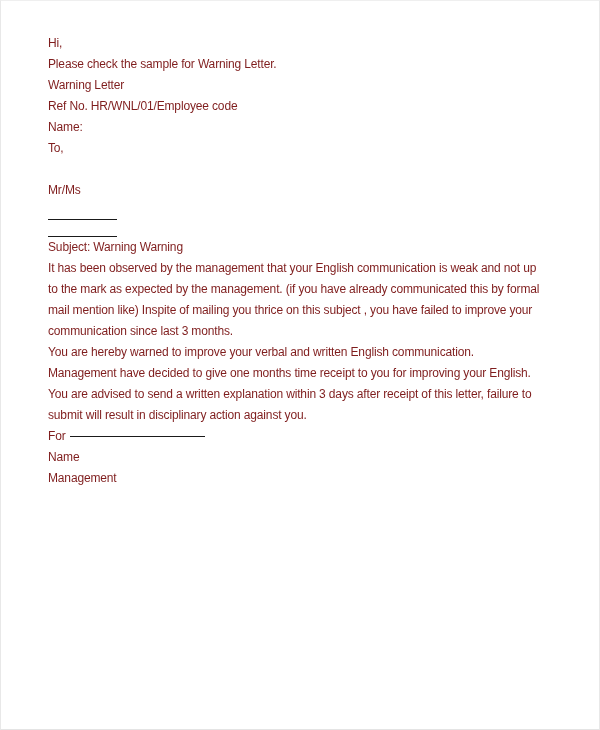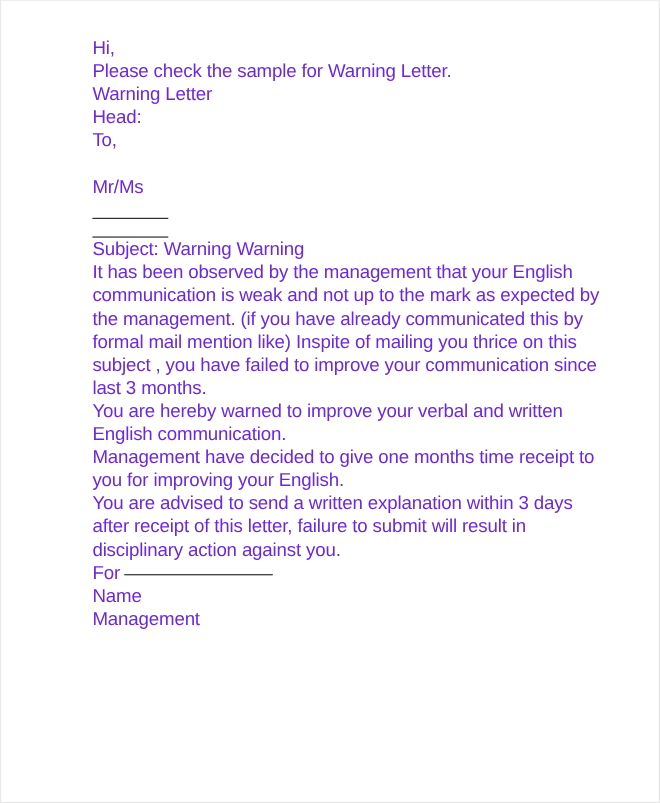--- a/index.html
+++ b/index.html
@@ -21,25 +21,24 @@
     width: 600px;
     height: 730px;
     background: #ffffff;
     border: 1px solid #e8e8e8;
     border-top-color: #efefef;
     border-bottom-color: #e4e4e4;
     padding: 32px 44px 0 47px;
   }
 
   .doc-body {
-    font-size: 17px;
+    font-size: 12px;
     line-height: 21px;
-    color: #6d28d9;
+    color: #7f1d1d;
     letter-spacing: -0.15px;
-    margin-left: 36px;
     -webkit-font-smoothing: antialiased;
   }
 
   .line {
     white-space: pre-wrap;
     min-height: 21px;
   }
 
   .para {
     white-space: normal;
@@ -82,22 +81,23 @@
 
 <div class="page">
   <div class="doc-body">
 
     <div class="line">Hi,</div>
 
     <div class="line">Please check the sample for Warning Letter.</div>
 
     <div class="line">Warning Letter</div>
 
+    <div class="line">Ref No. HR/WNL/01/Employee code</div>
 
-    <div class="line">Head:</div>
+    <div class="line">Name:</div>
 
     <div class="line">To,</div>
 
     <div class="blank-line"></div>
 
     <div class="line">Mr/Ms</div>
 
     <div class="rule-gap-a"></div>
     <div class="rule"></div>
 

